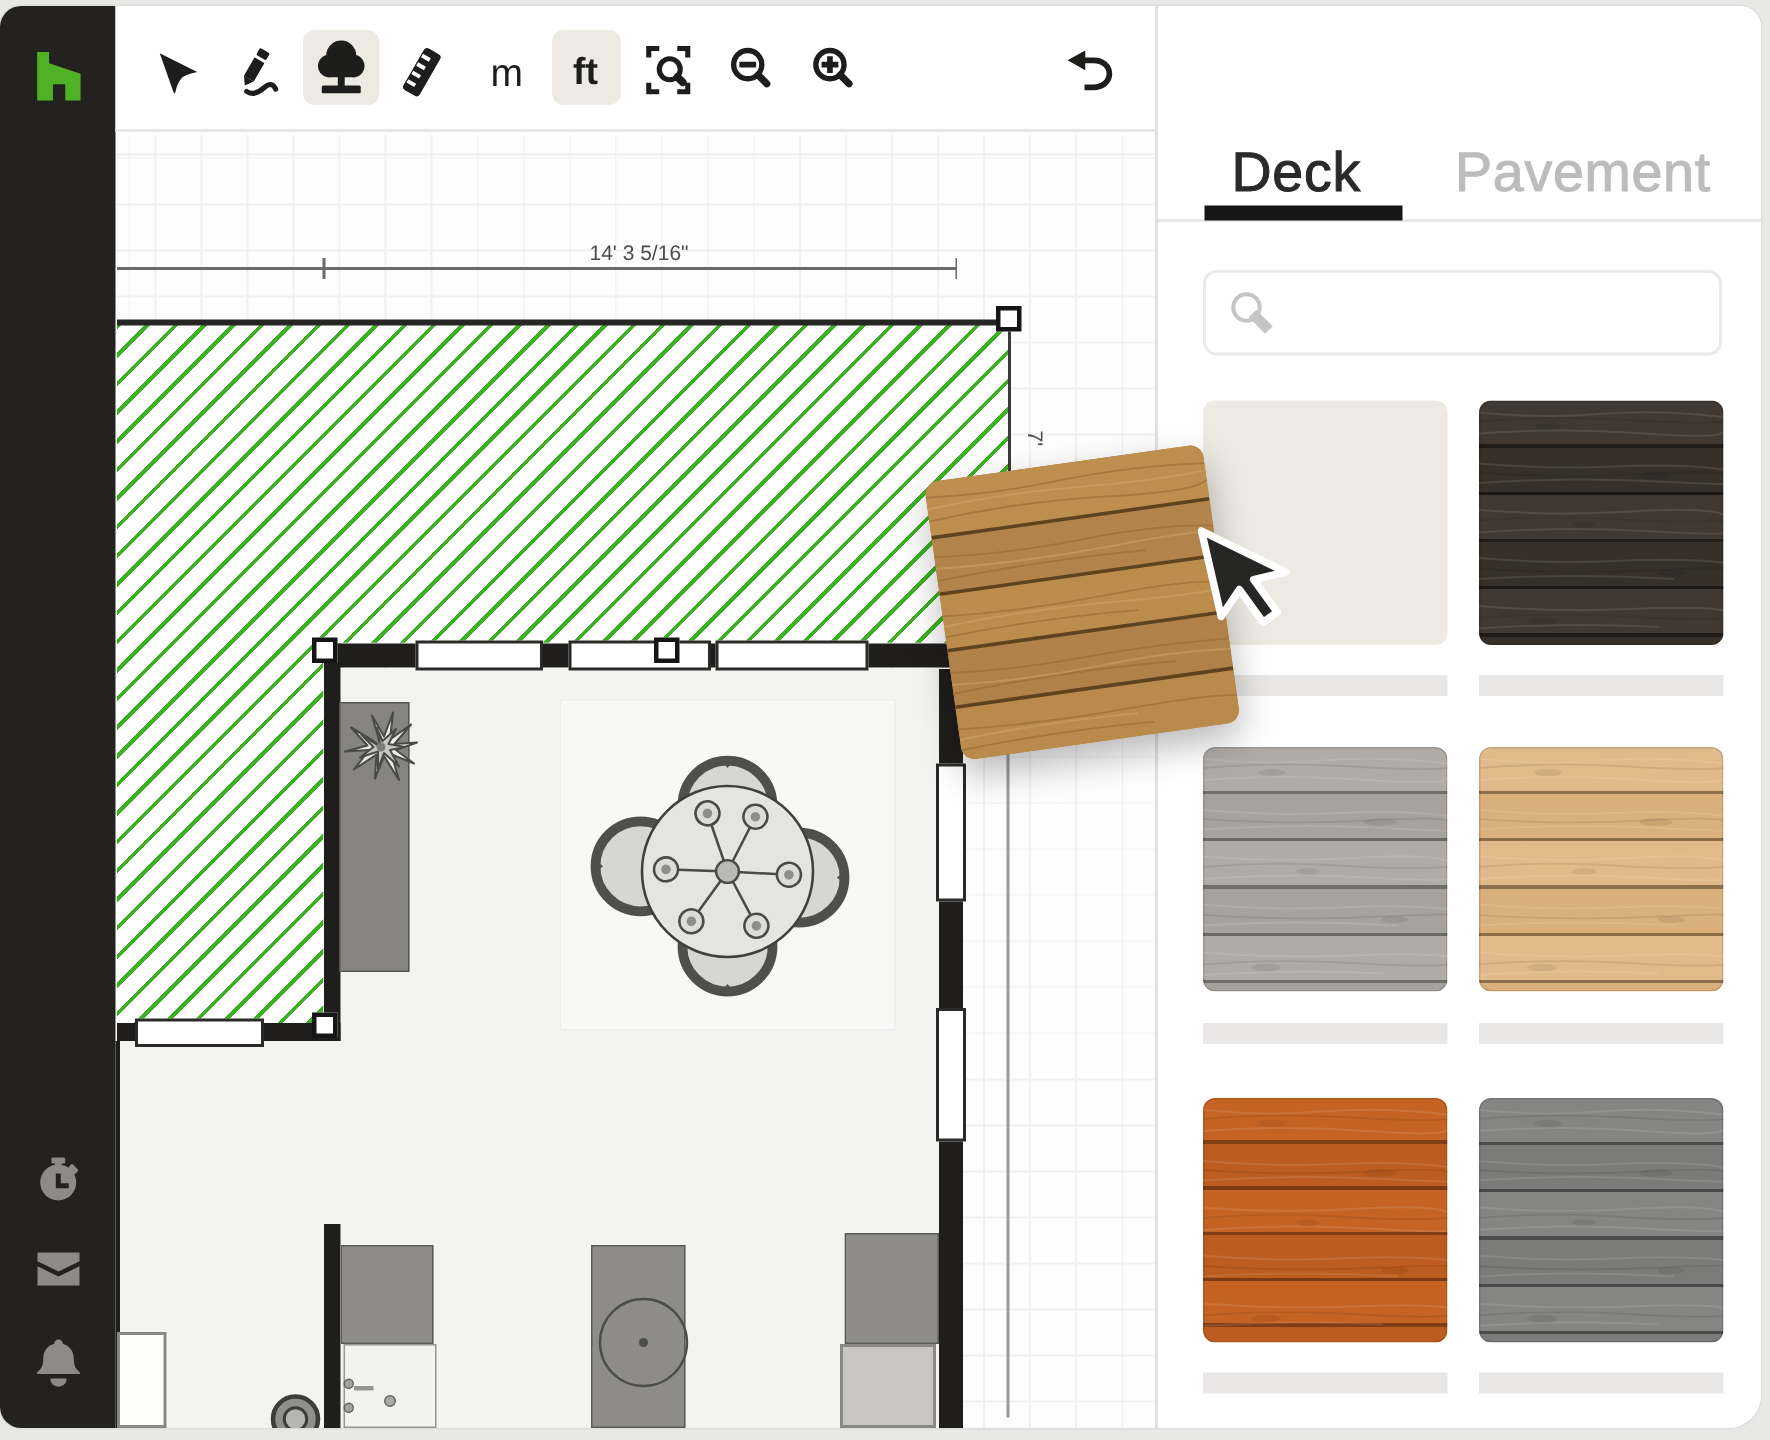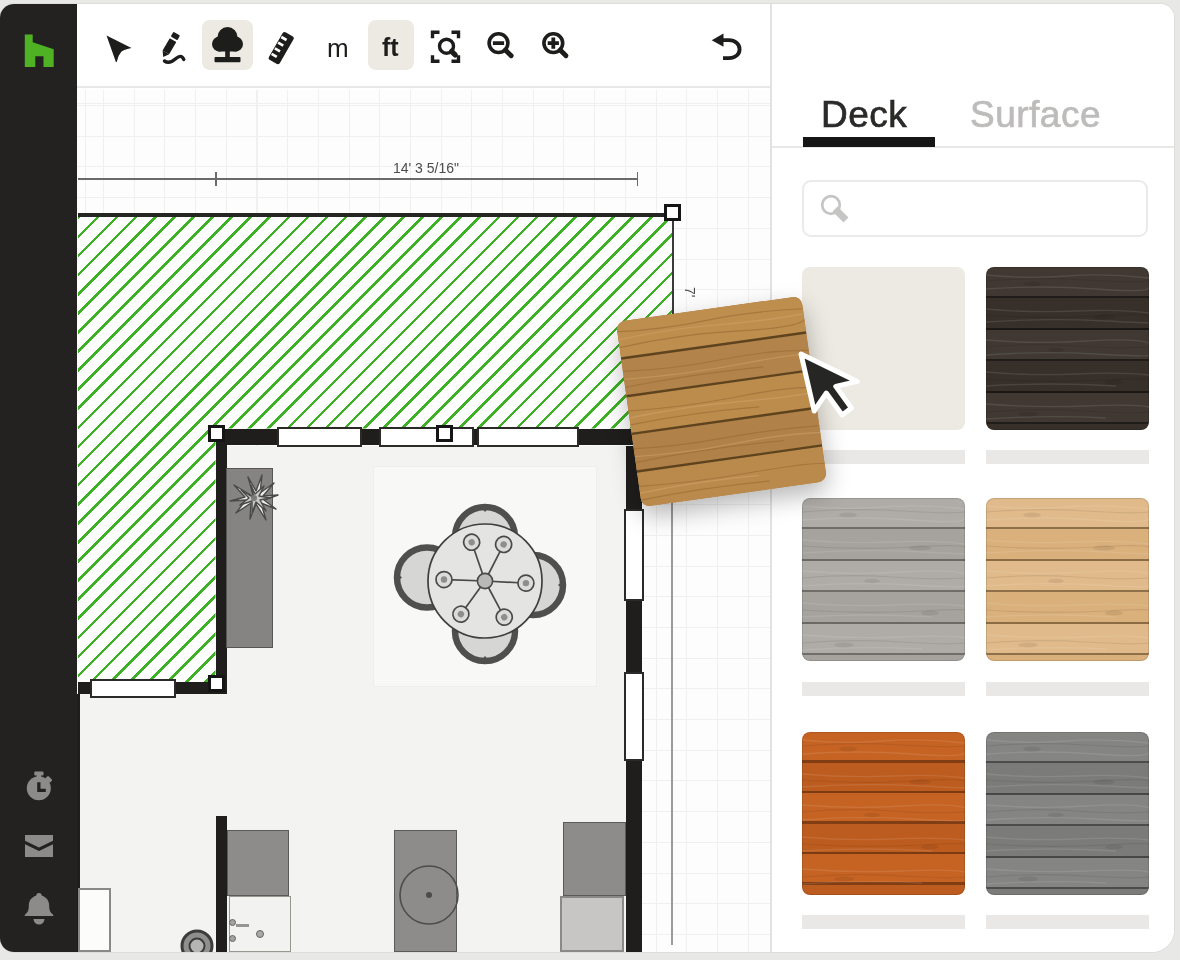--- a/index.html
+++ b/index.html
@@ -320,21 +320,21 @@
 
       <g stroke="#1d1d1c" stroke-width="3.8" fill="none">
         <path d="M641,36.2 h11 c6,0 10.6,3.8 10.6,9 c0,5.2 -4.6,9 -10.6,9 h-6"></path>
       </g>
       <path d="M646.5,29.6 v13.2 l-11.8,-6.6 Z" fill="#1d1d1c"></path>
     </svg>
   </div>
 
   <div class="panel">
     <div class="tab1">Deck</div>
-    <div class="tab2">Surface</div>
+    <div class="tab2">Pavement</div>
     <div class="pdivider"></div>
     <div class="tabline"></div>
     <div class="search">
       <svg width="44" height="44" viewBox="0 0 44 44" style="position:absolute;left:13px;top:10px;">
         <circle cx="14" cy="13" r="8.8" fill="none" stroke="#c5c5c4" stroke-width="2.7"></circle>
         <path d="M20.5,19.5 l6,6" stroke="#c5c5c4" stroke-width="7" stroke-linecap="square"></path>
       </svg>
     </div>
     <div class="sw plain" style="left:30px; top:263px;"></div>
     <div class="sw wood-dark" style="left:214px; top:263px;"><svg width="163" height="163" viewBox="0 0 163 163" style="border-radius:8px">

